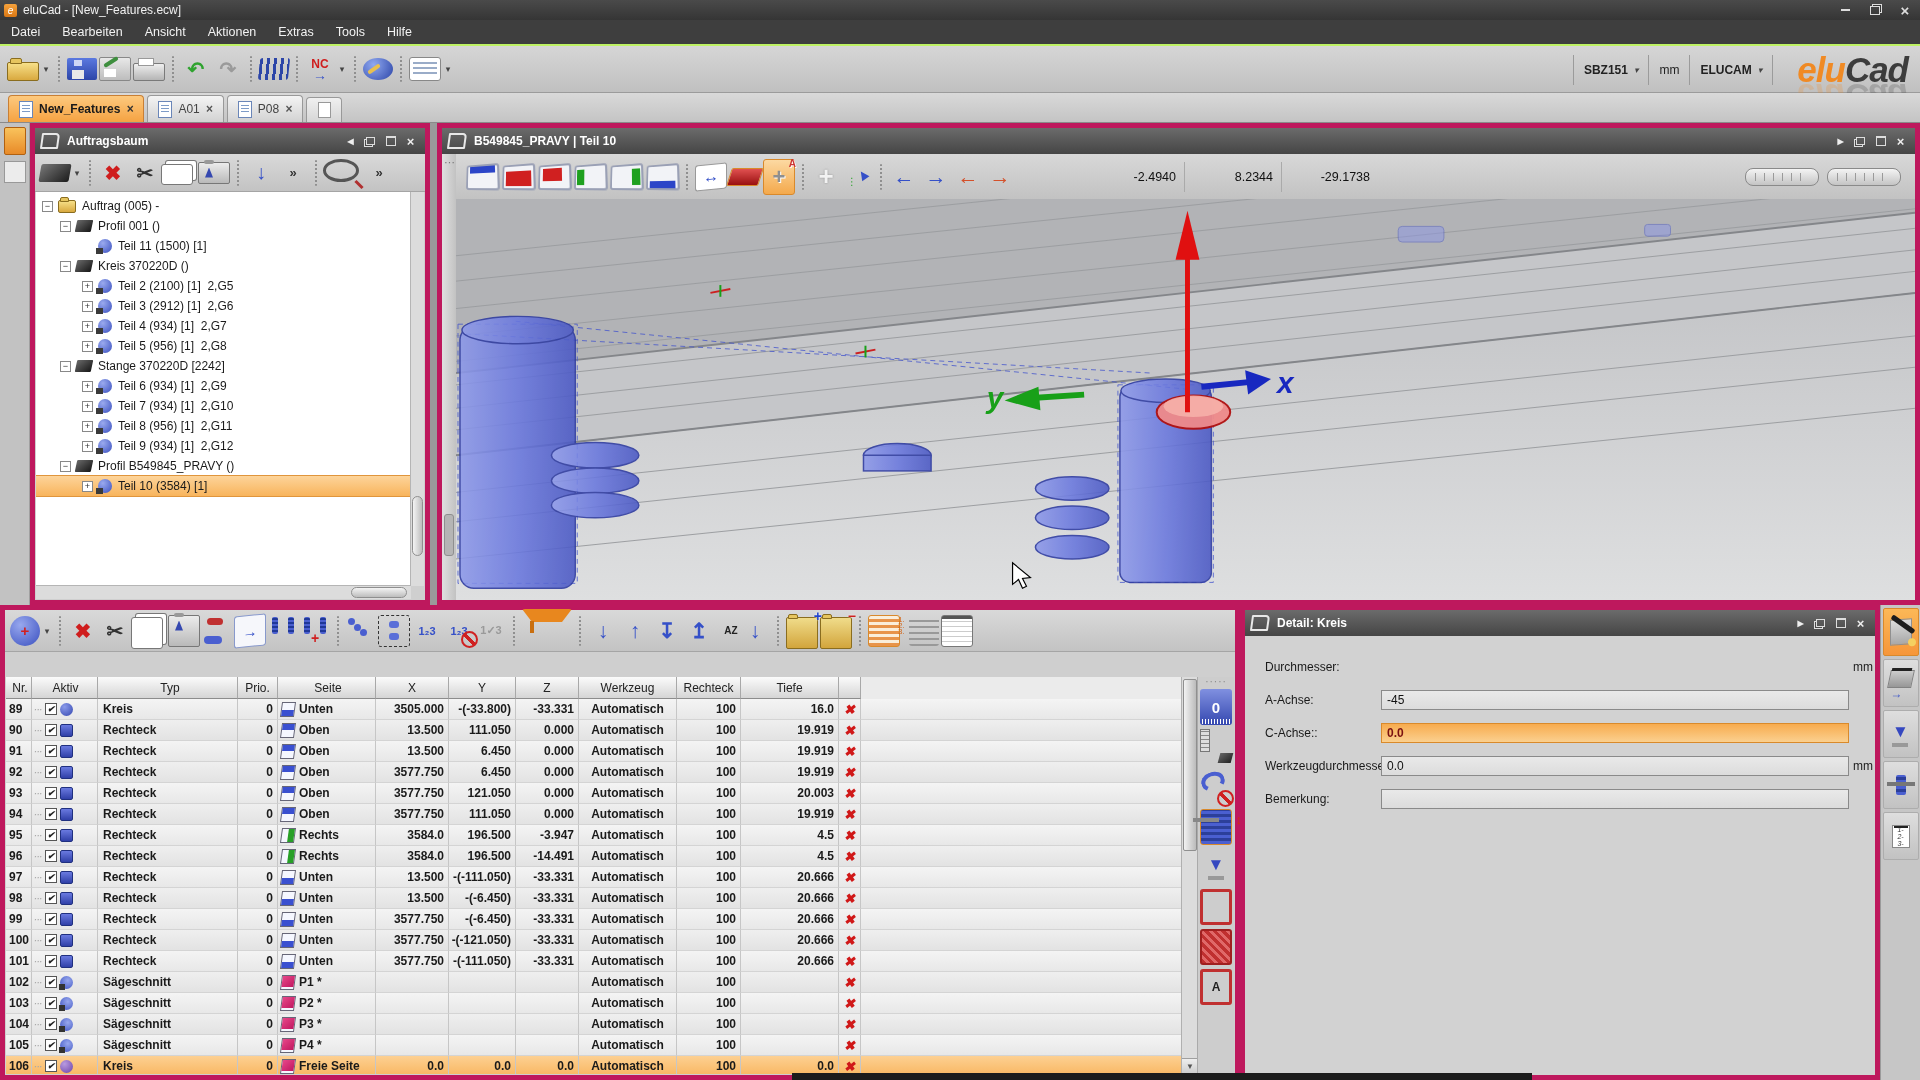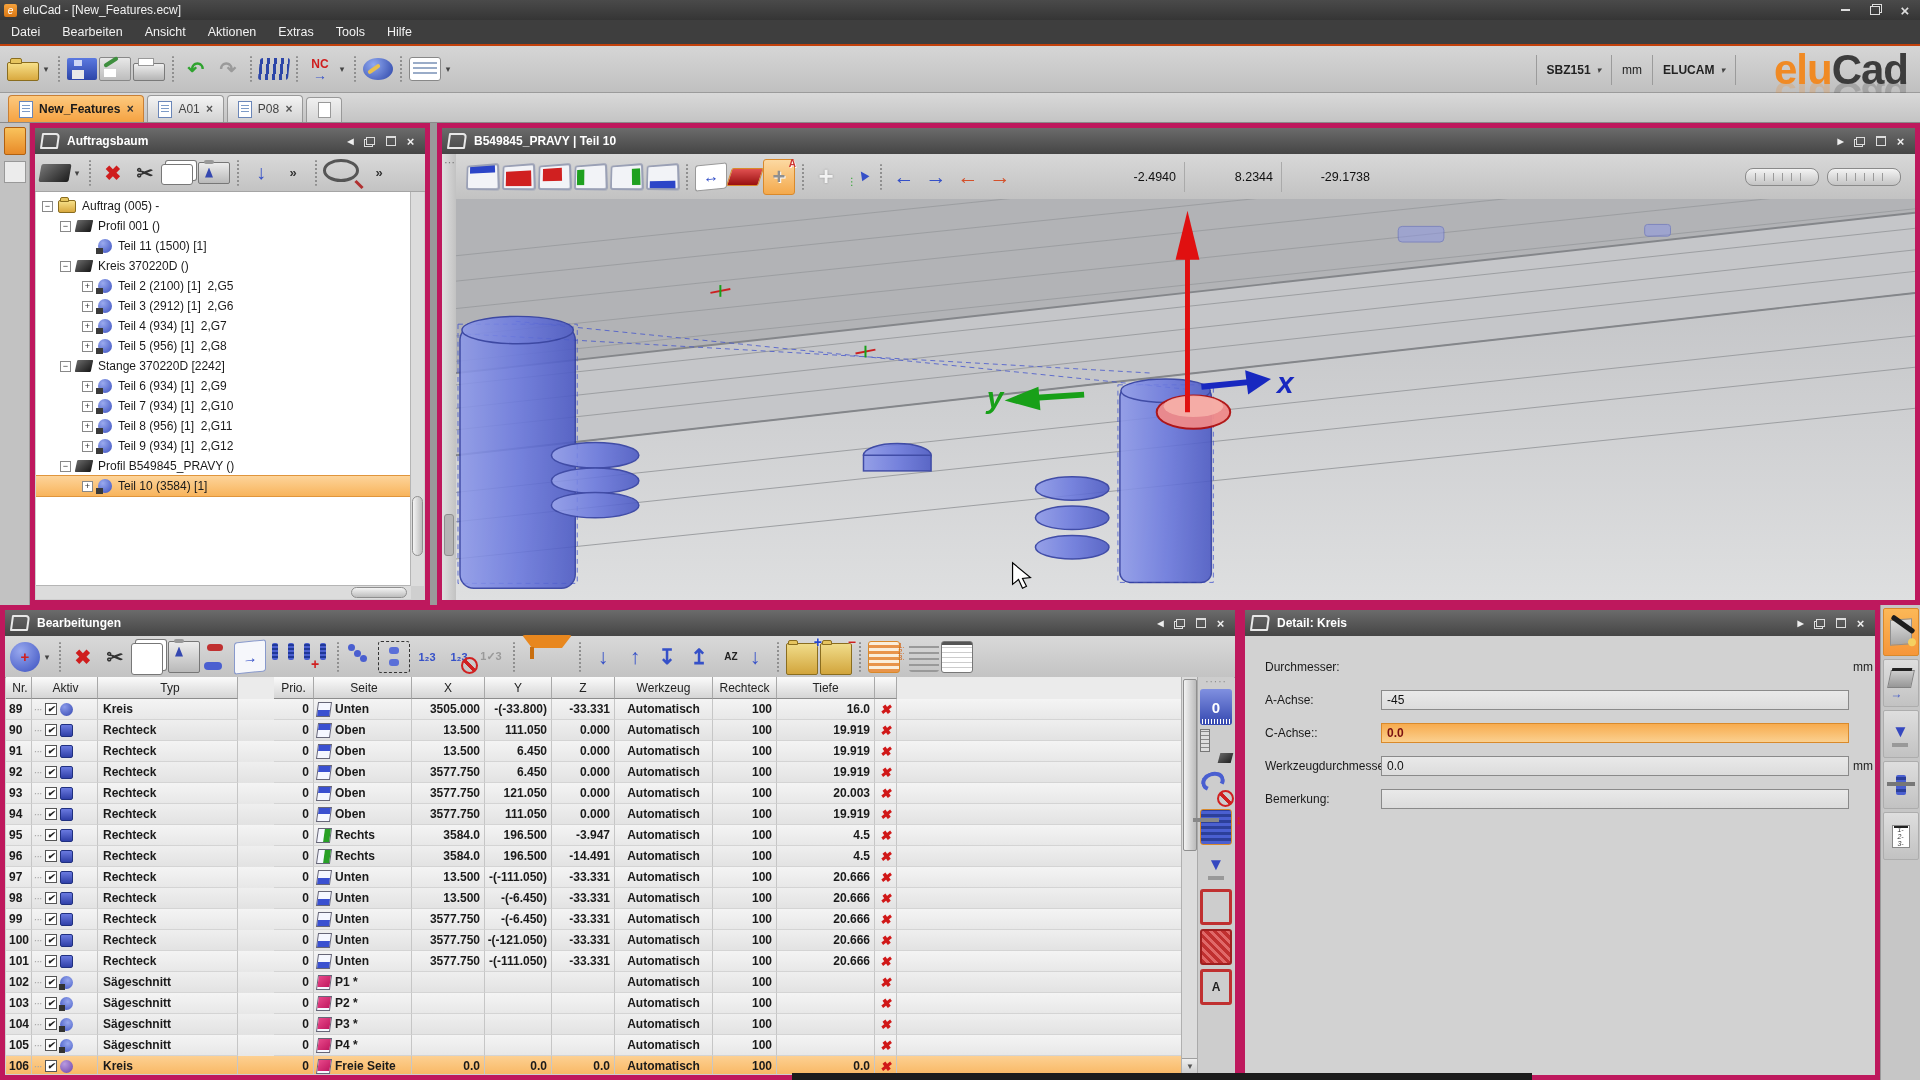--- a/index.html
+++ b/index.html
@@ -13,21 +13,21 @@
            color:#fff;font-size:10px;line-height:13px;text-align:center;font-style:italic;}
   .appicon::before{content:"e";}
   .titletext{font-size:12px;}
   .tbtns{margin-left:auto;display:flex;}
   .tbtn{width:30px;height:20px;display:flex;align-items:center;justify-content:center;color:#ddd;}
   .tb-min::before{content:"";width:9px;height:2px;background:#ddd;}
   .tb-rest::before{content:"";width:8px;height:7px;border:1px solid #ddd;box-shadow:2px -2px 0 -1px #353535,2px -2px 0 0 #ddd;}
   .tb-close::before{content:"×";font-size:15px;font-weight:bold;}
   
   .menubar{position:absolute;left:0;top:20px;width:1920px;height:24px;background:#3e3e3e;
-           border-bottom:2px solid #c2410c;display:flex;align-items:center;}
+           border-bottom:2px solid #bef264;display:flex;align-items:center;}
   .menuitem{color:#f2f2f2;padding:0 11px;font-size:12.5px;line-height:24px;}
   
   .maintoolbar{position:absolute;left:0;top:46px;width:1920px;height:47px;
       background:linear-gradient(#d6d6d6,#c0c0c0);border-bottom:1px solid #9b9b9b;display:flex;align-items:center;padding-left:6px;box-sizing:border-box;}
   .tbrow{display:flex;align-items:center;height:100%;}
   .tbi{display:inline-flex;align-items:center;justify-content:center;min-width:30px;height:34px;margin:0 1px;border-radius:3px;}
   .vsep{min-width:2px;width:2px;height:26px;margin:0 6px;background:repeating-linear-gradient(0deg,#8f8f8f 0 2px,transparent 2px 4px);}
   .dd{min-width:10px;font-size:9px;color:#444;}
   .glyph{font-weight:bold;}
   .big{font-size:20px;} .sm{font-size:13px;} .arr{font-size:21px;font-weight:bold;}
@@ -131,21 +131,21 @@
   .g-plane2::after{content:"→";position:absolute;bottom:-14px;left:4px;color:#3550c8;font-size:12px;font-weight:bold;}
   .g-screw2{width:10px;height:20px;background:repeating-linear-gradient(0deg,#4a5fd0 0 3px,#2c3f9a 3px 6px);border-radius:2px;position:relative;}
   .g-screw2::before{content:"";position:absolute;top:7px;left:-9px;width:28px;height:4px;background:#777;}
   .g-numpage{width:18px;height:23px;background:#fff;border:1px solid #888;font-size:7px;line-height:7px;color:#333;white-space:pre-line;padding-top:1px;box-sizing:border-box;position:relative;}
   .g-numpage::before{content:"";position:absolute;top:0;left:1px;right:1px;height:2px;background:#222;}
   
   .topright{position:absolute;right:12px;top:46px;height:47px;display:flex;align-items:center;}
   .trsep{width:1px;height:30px;background:#9b9b9b;margin:0 10px;}
   .trlabel{font-size:12px;color:#222;display:flex;align-items:center;gap:6px;}
   .trdd{font-size:9px;color:#444;}
-  .logo{margin-left:28px;font-weight:bold;font-size:42px;line-height:30px;position:relative;letter-spacing:-1px;}
+  .logo{margin-left:14px;font-style:italic;font-weight:bold;font-size:35px;line-height:30px;position:relative;letter-spacing:-1px;}
   .logo .la{color:#f08a24;} .logo .lb{color:#3c3c3c;}
   .logoref{position:absolute;left:0;top:26px;transform:scaleY(-1);opacity:.22;filter:blur(.5px);}
   
   .tabbar{position:absolute;left:0;top:93px;width:1920px;height:30px;background:linear-gradient(#d9d9d9,#c4c4c4);display:flex;align-items:flex-end;padding-left:8px;box-sizing:border-box;border-bottom:1px solid #8a8a8a;}
   .tab{display:flex;align-items:center;gap:6px;height:26px;padding:0 10px;margin-right:3px;border:1px solid #999;border-bottom:none;border-radius:4px 4px 0 0;background:linear-gradient(#f4f4f4,#d2d2d2);color:#444;}
   .tab.active{background:linear-gradient(#fdc97e,#f5a242);border-color:#c87f35;color:#1a1a1a;font-weight:bold;}
   .tabdoc{width:12px;height:15px;background:#fff;border:1px solid #6a86b8;position:relative;}
   .tabdoc::after{content:"";position:absolute;left:2px;right:2px;top:3px;height:9px;background:repeating-linear-gradient(#7e9cc8 0 1px,transparent 1px 3px);}
   .tabclose{color:#555;font-weight:bold;font-size:12px;}
   .tabclose::before{content:"×";}
@@ -204,21 +204,21 @@
   .edittools .tbi{height:30px;}
   .tablewrap{position:absolute;left:1px;right:53px;top:67px;bottom:1px;background:#ebebeb;overflow:hidden;}
   .thead{display:flex;height:22px;}
   .thead .tc{background:linear-gradient(#fbfbfb,#d5d5d5);border-right:1px solid #a8a8a8;border-bottom:1px solid #8c8c8c;
              display:flex;align-items:center;justify-content:center;font-size:12px;color:#222;box-sizing:border-box;}
   .trow{display:flex;height:21px;background:linear-gradient(#f4f4f4,#e7e7e7);font-weight:bold;}
   .trow:nth-child(even){background:linear-gradient(#efefef,#e2e2e2);}
   .trow.sel{background:linear-gradient(#fdd092,#f8b55e);}
   .tc{border-right:1px solid #c6c6c6;border-bottom:1px solid #d4d4d4;box-sizing:border-box;display:flex;align-items:center;font-size:12px;overflow:hidden;white-space:nowrap;}
   .c-nr{width:26px;padding-left:3px;} .c-ak{width:66px;gap:3px;padding-left:2px;} .c-ty{width:140px;padding-left:5px;}
-  .c-pr{width:40px;margin-left:36px;} .c-se{width:98px;gap:4px;padding-left:3px;} .c-x{width:73px;} .c-y{width:67px;} .c-z{width:63px;}
+  .c-pr{width:40px;} .c-se{width:98px;gap:4px;padding-left:3px;} .c-x{width:73px;} .c-y{width:67px;} .c-z{width:63px;}
   .c-wz{width:98px;} .c-vs{width:64px;} .c-tf{width:98px;} .c-dl{width:22px;justify-content:center;}
   .c-fill{flex:1;border-right:none;}
   .rt{justify-content:flex-end;padding-right:4px;} .ct{justify-content:center;}
   .dots{color:#aaa;font-size:8px;} .dots::before{content:"···";}
   .cbx{width:12px;height:12px;box-sizing:border-box;border:1px solid #555;background:#fff;font-size:9px;line-height:10px;text-align:center;color:#222;flex:none;}
   .cbx::before{content:"✔";}
   .ti{width:13px;height:13px;flex:none;}
   .ti-kreis{border-radius:50%;background:radial-gradient(circle at 35% 30%,#8a9aea,#3447b0);}
   .ti-kreis2{border-radius:50%;background:radial-gradient(circle at 35% 30%,#b89ae0,#6b43a8);}
   .ti-rect{border-radius:2px;background:linear-gradient(#6a7ae0,#3040a8);border:1px solid #203080;box-sizing:border-box;}
@@ -606,31 +606,20 @@
           <line x1="412" y1="150" x2="412" y2="162" stroke="#18a018"></line>
       </g>
       <g>
         <polygon points="560,372 560,394 566,389 570,398 574,396 570,388 578,387" fill="#fff" stroke="#000" stroke-width="1.2"></polygon>
       </g>
     </svg>
   </div>
 </div>
 
 <div class="panel" id="editpanel">
-  <div class="phead">
-    <i class="pheadicon"></i>
-    <span>Bearbeitungen</span>
-    <span class="pwin">
-
-    <span class="wbtn wb-pin"></span>
-        <span class="wbtn wb-float"></span>
-        <span class="wbtn wb-max"></span>
-        <span class="wbtn wb-close"></span>
-      </span>
-  </div>
   <div class="edittools">
 
   <span class="tbi g-add"></span>
       <span class="tbi dd">▾</span>
       <span class="tbi vsep"></span>
       <span class="tbi glyph red big">✖</span>
       <span class="tbi glyph dark big">✂</span>
       <span class="tbi g-copy"></span>
       <span class="tbi g-paste"></span>
       <span class="tbi g-caps"></span>

